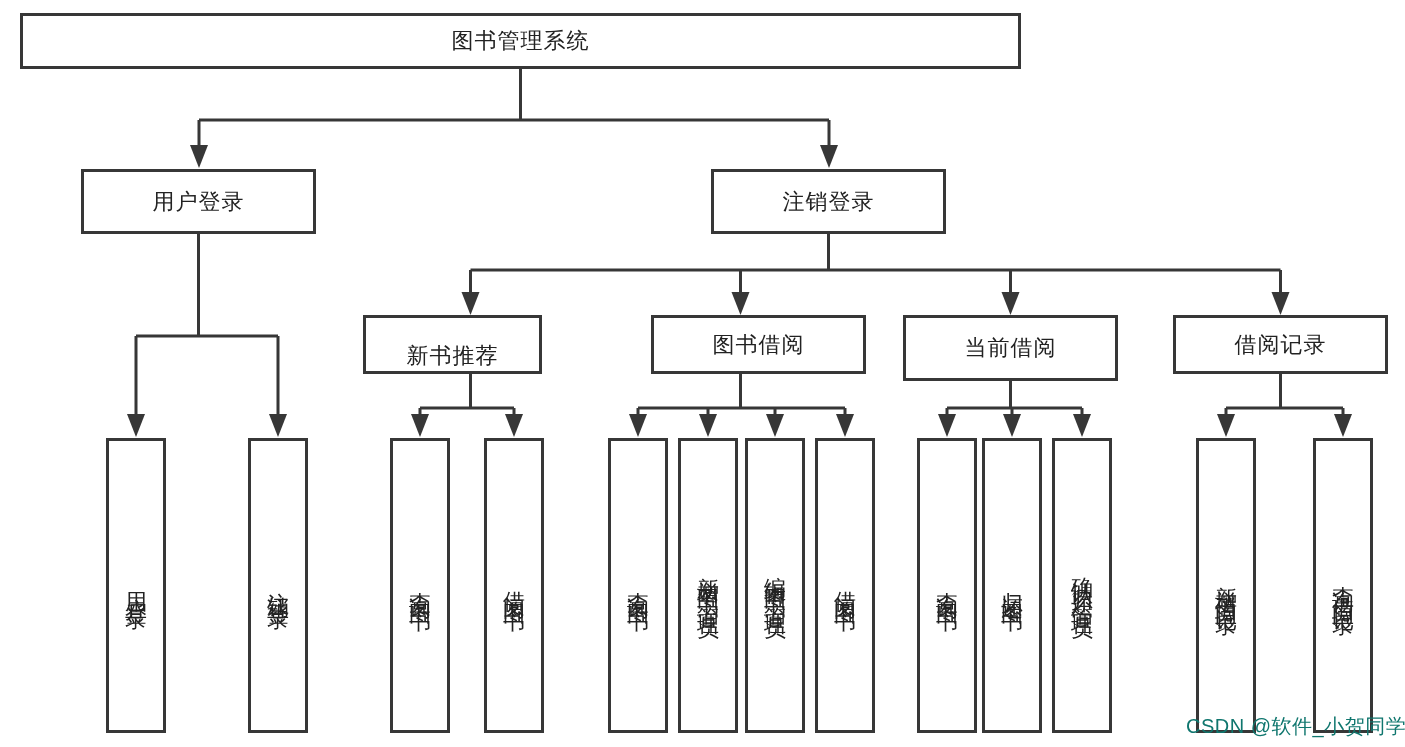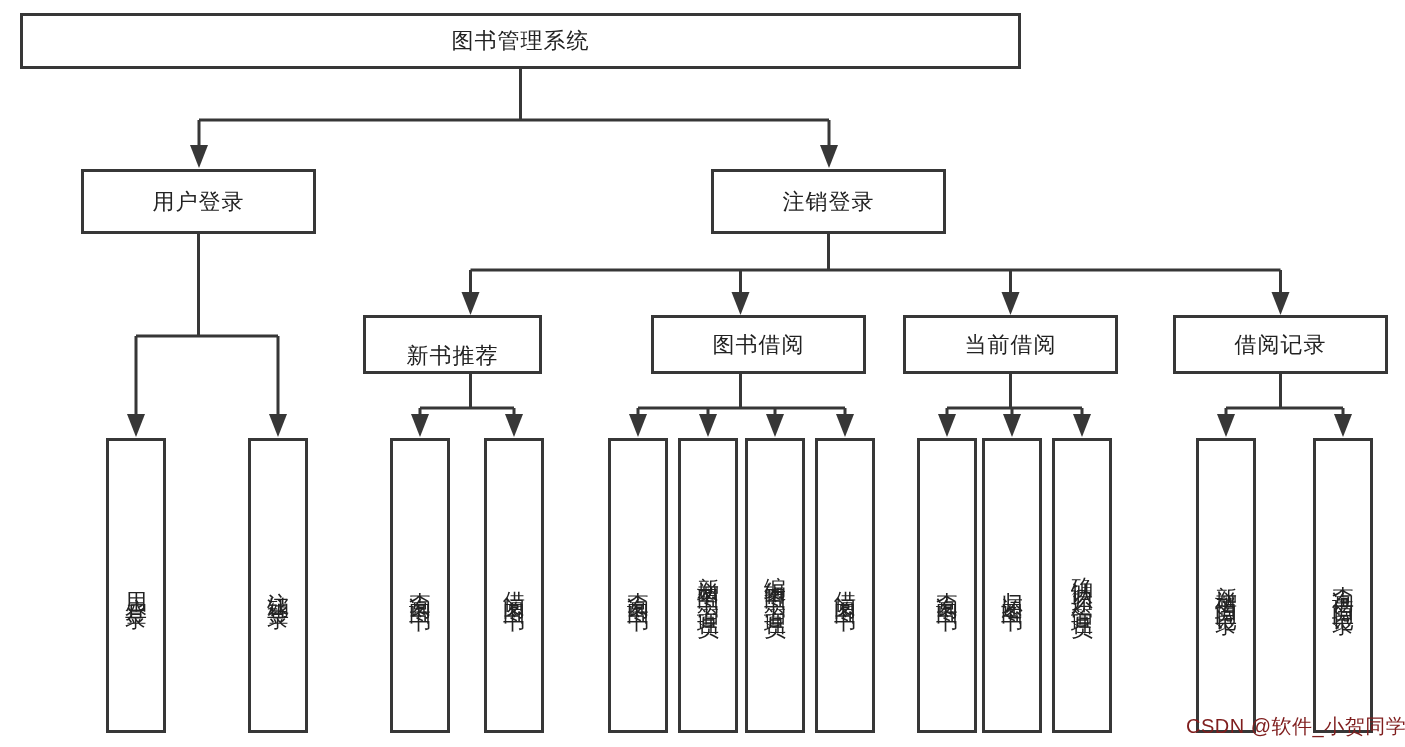--- a/index.html
+++ b/index.html
@@ -38,21 +38,21 @@
     text-orientation: mixed;
     font-size: 22px;
     letter-spacing: 6px;
     line-height: 1;
   }
   #watermark {
     position: absolute;
     left: 1186px;
     top: 713px;
     font-size: 20px;
-    color: #7f1d1d;
+    color: #0f766e;
     white-space: nowrap;
     z-index: 3;
     letter-spacing: 0.5px;
   }
 </style>
 </head>
 <body>
 
 <div id="canvas">
 
@@ -109,21 +109,21 @@
   <div class="node hlabel" style="left:711px; top:169px; width:235px; height:65px;">
     <span>注销登录</span>
   </div>
 
   <div class="node hlabel" style="left:363px; top:315px; width:179px; height:59px;align-items:flex-end;">
     <span>新书推荐</span>
   </div>
   <div class="node hlabel" style="left:633px; top:315px; width:215px; height:59px;margin-left:18px;">
     <span>图书借阅</span>
   </div>
-  <div class="node hlabel" style="left:903px; top:315px; width:215px; height:59px;">
+  <div class="node hlabel" style="left:903px; top:315px; width:215px; height:66px;">
     <span>当前借阅</span>
   </div>
   <div class="node hlabel" style="left:1173px; top:315px; width:215px; height:59px;font-family:Liberation Mono, monospace;">
     <span>借阅记录</span>
   </div>
 
   <div class="node leaf" style="left:106px; top:438px; width:60px; height:295px;">
     <span>用户登录</span>
   </div>
   <div class="node leaf" style="left:248px; top:438px; width:60px; height:295px;">

